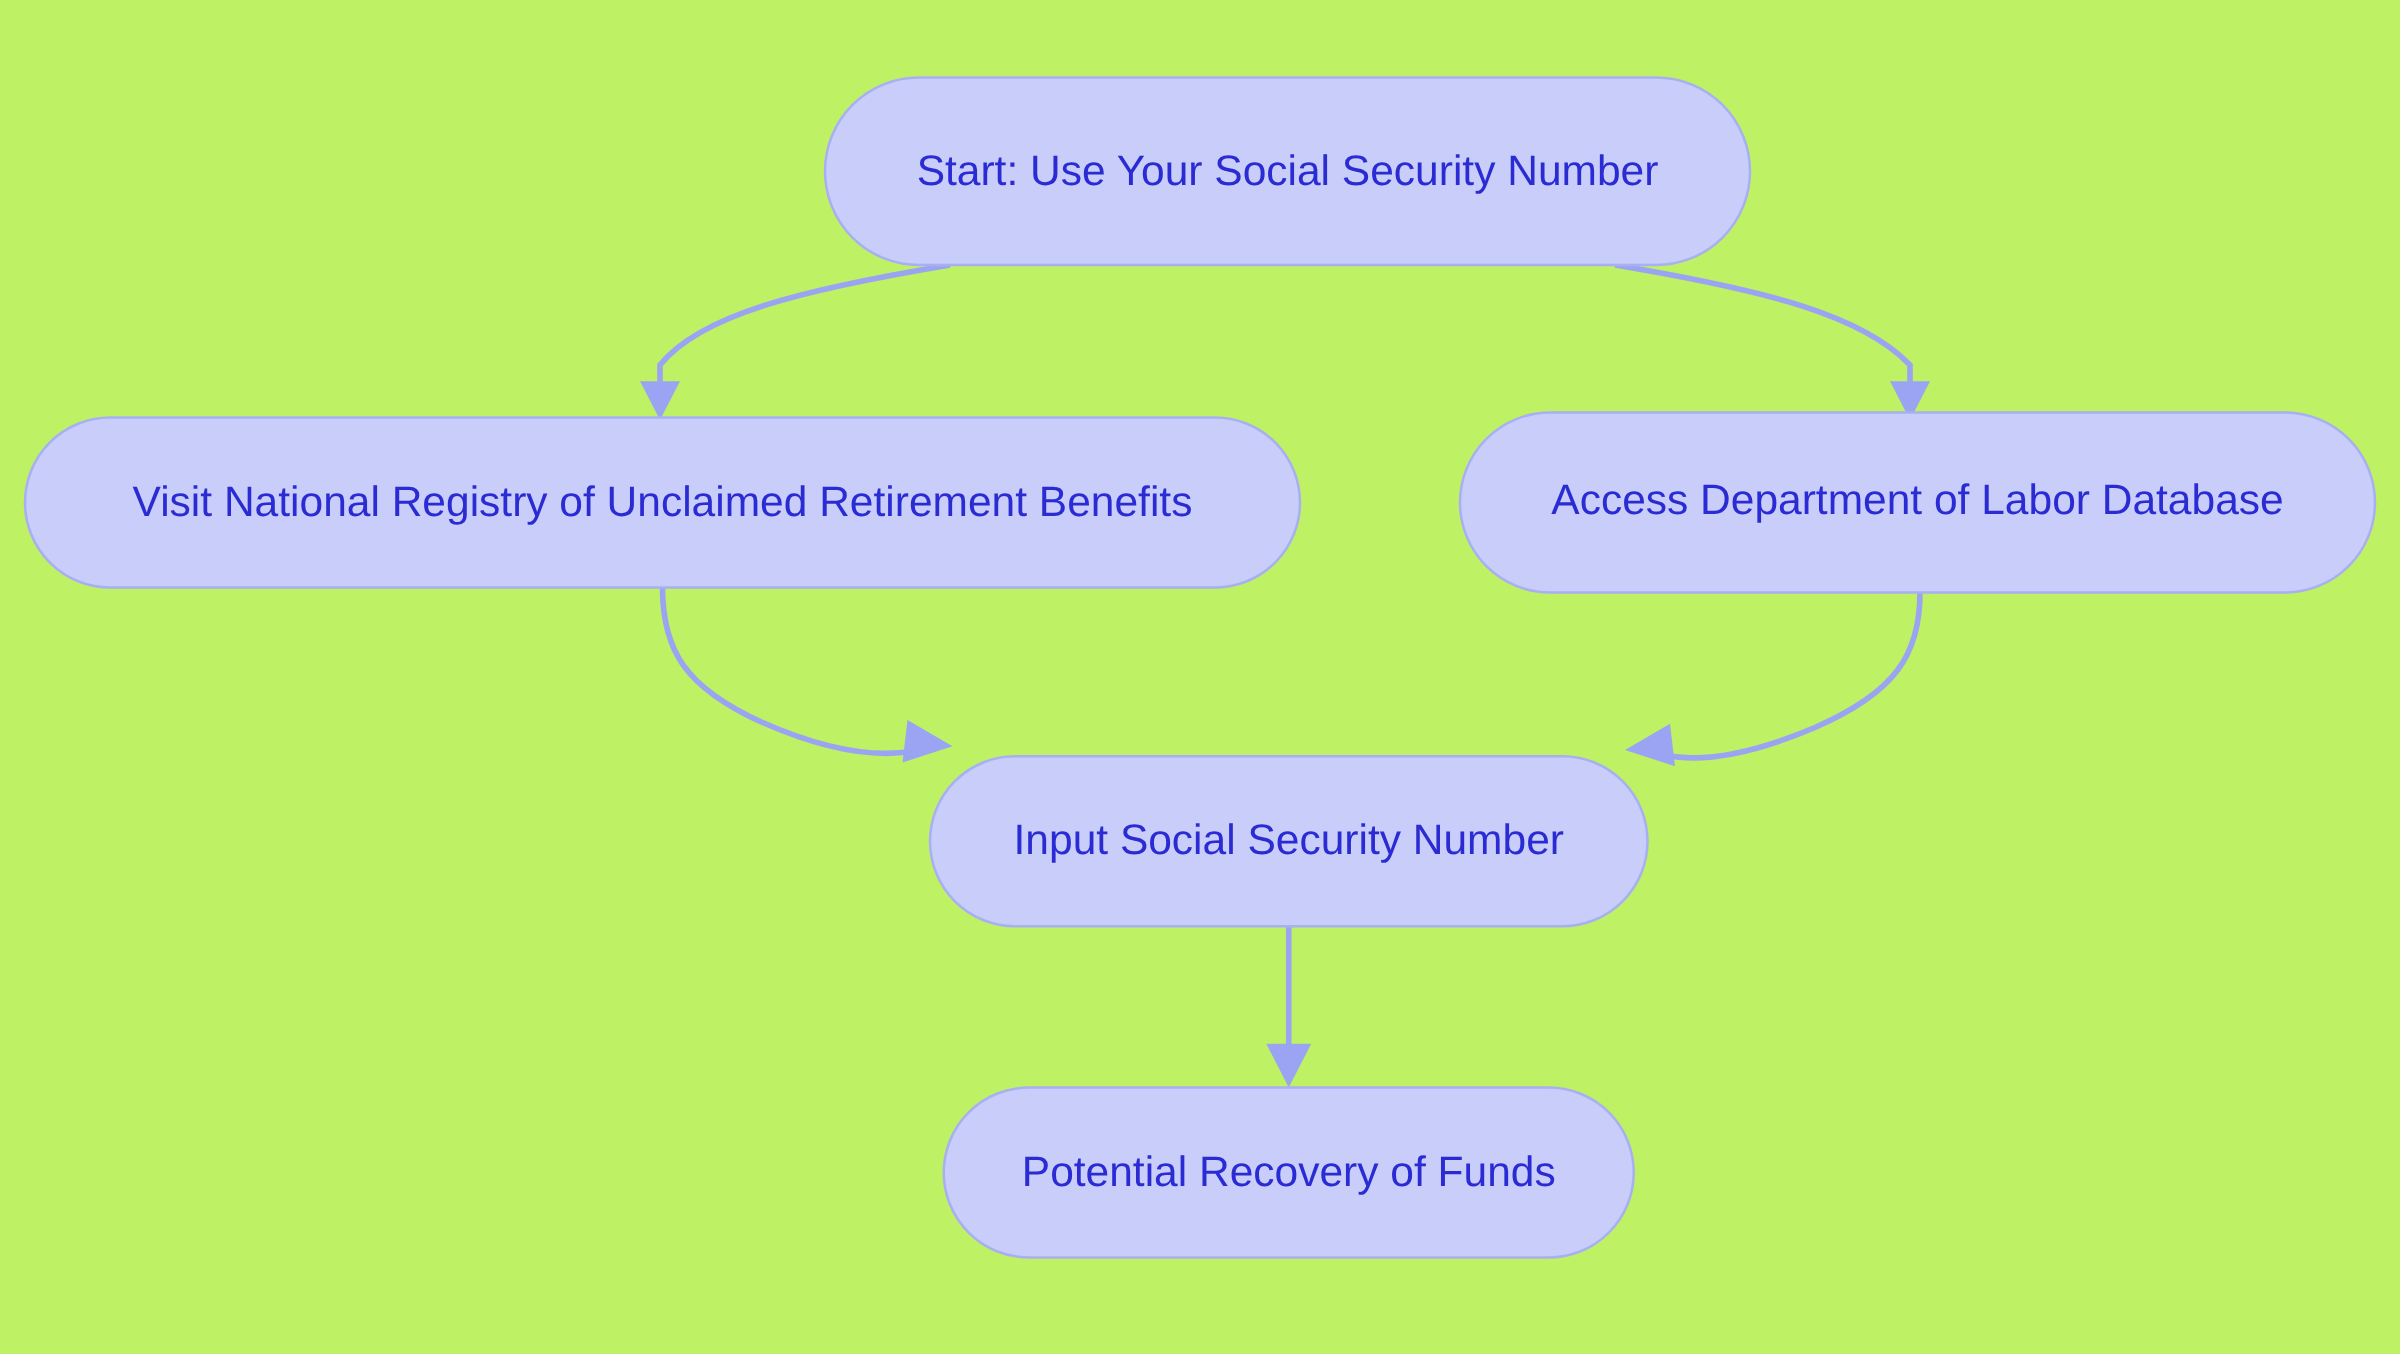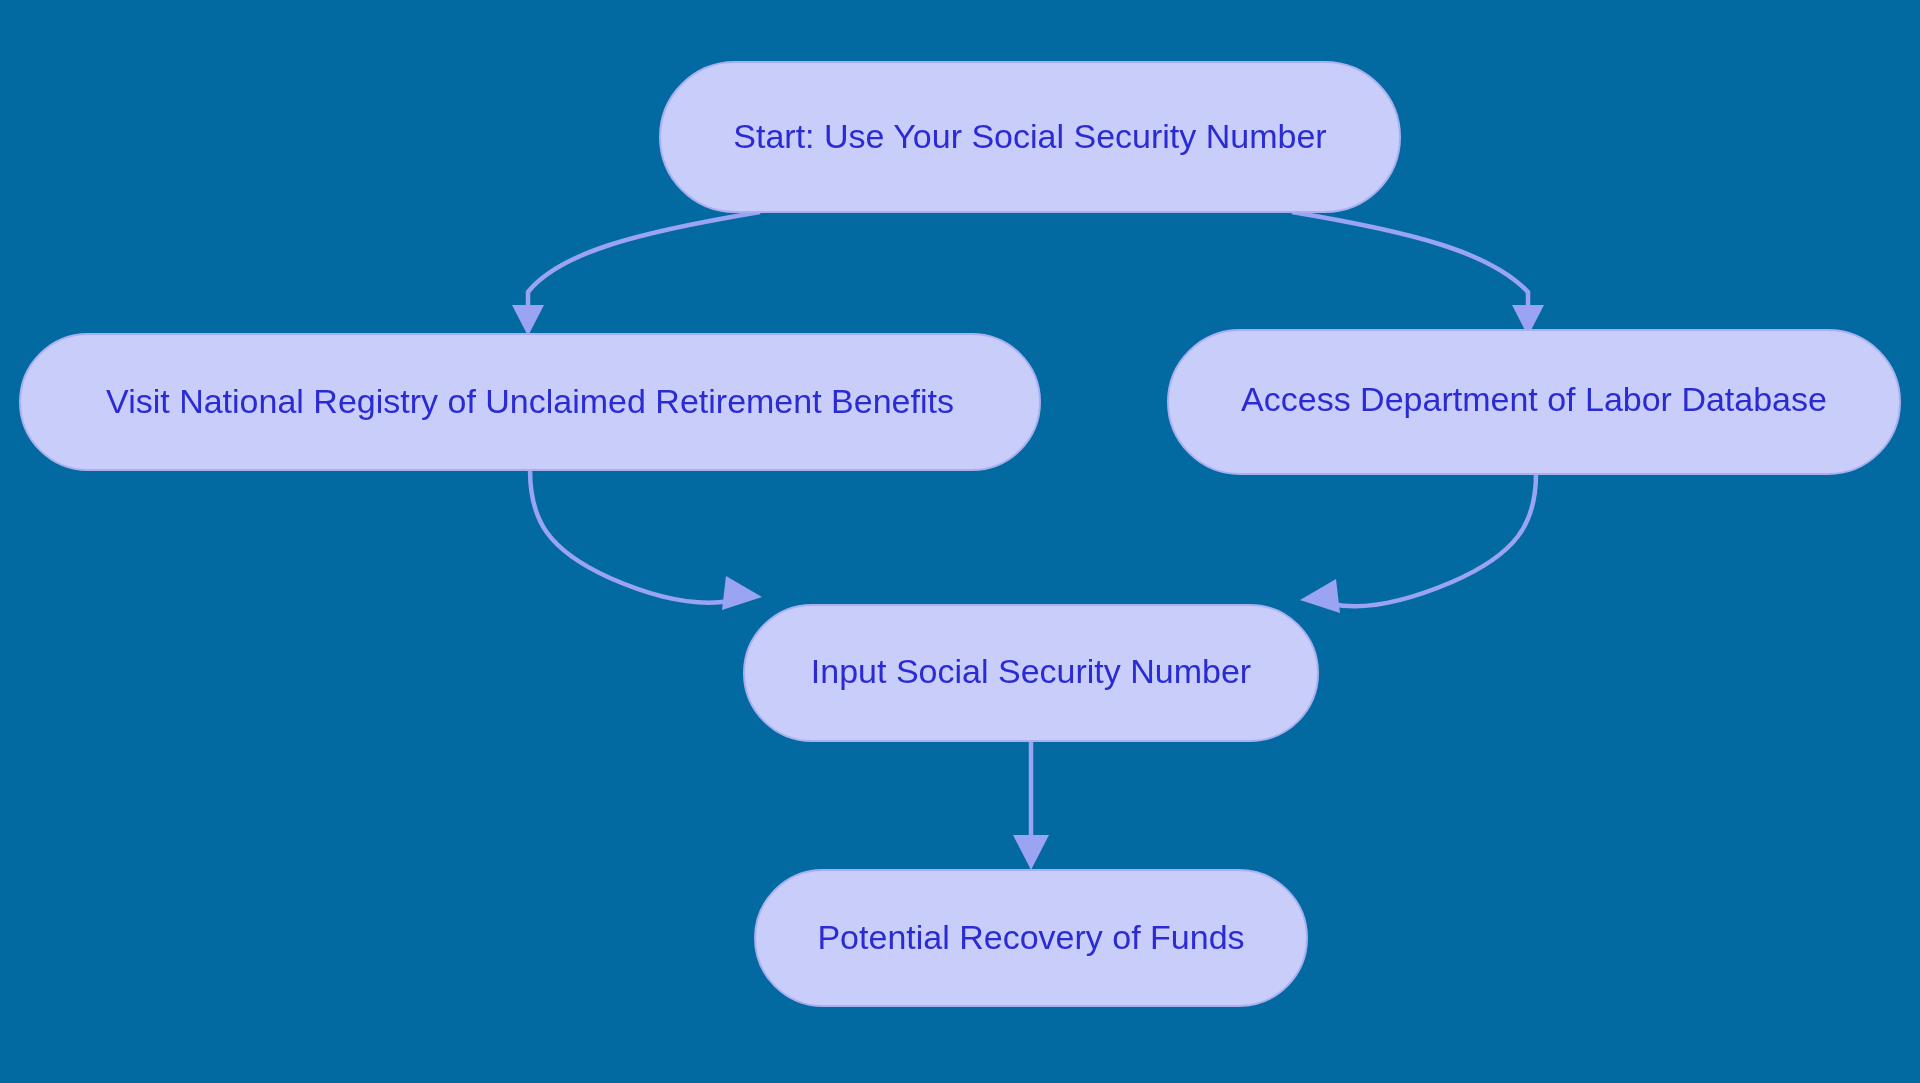--- a/index.html
+++ b/index.html
@@ -10,21 +10,21 @@
   body {
     width: 1920px;
     height: 1083px;
     font-family: "Liberation Sans", sans-serif;
     overflow: hidden;
   }
   #flowchart-root {
     position: relative;
     width: 1920px;
     height: 1083px;
-    background: #0369a1;
+    background: #bef264;
   }
   svg#flow-svg {
     display: block;
     width: 1920px;
     height: 1083px;
   }
   .node-shape {
     fill: #c8cdf9;
     stroke: #a8b0f2;
     stroke-width: 2;

